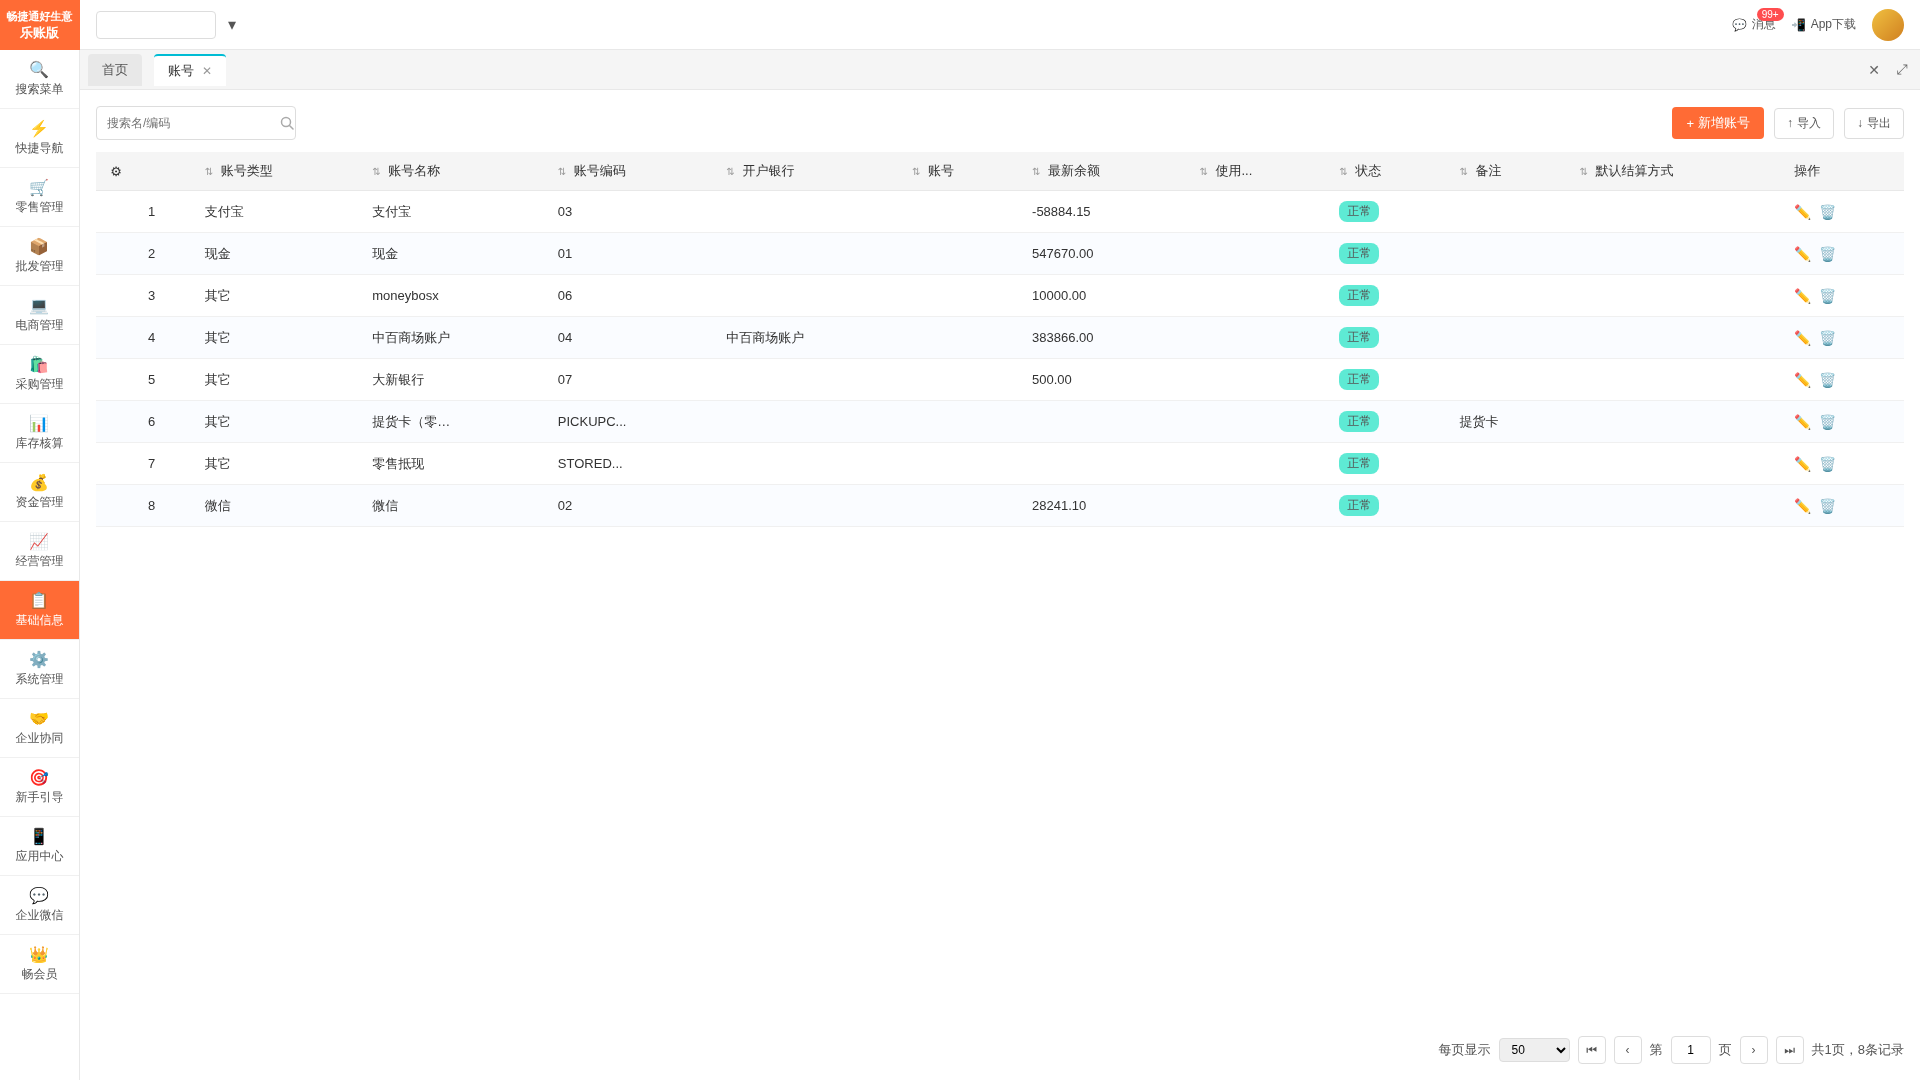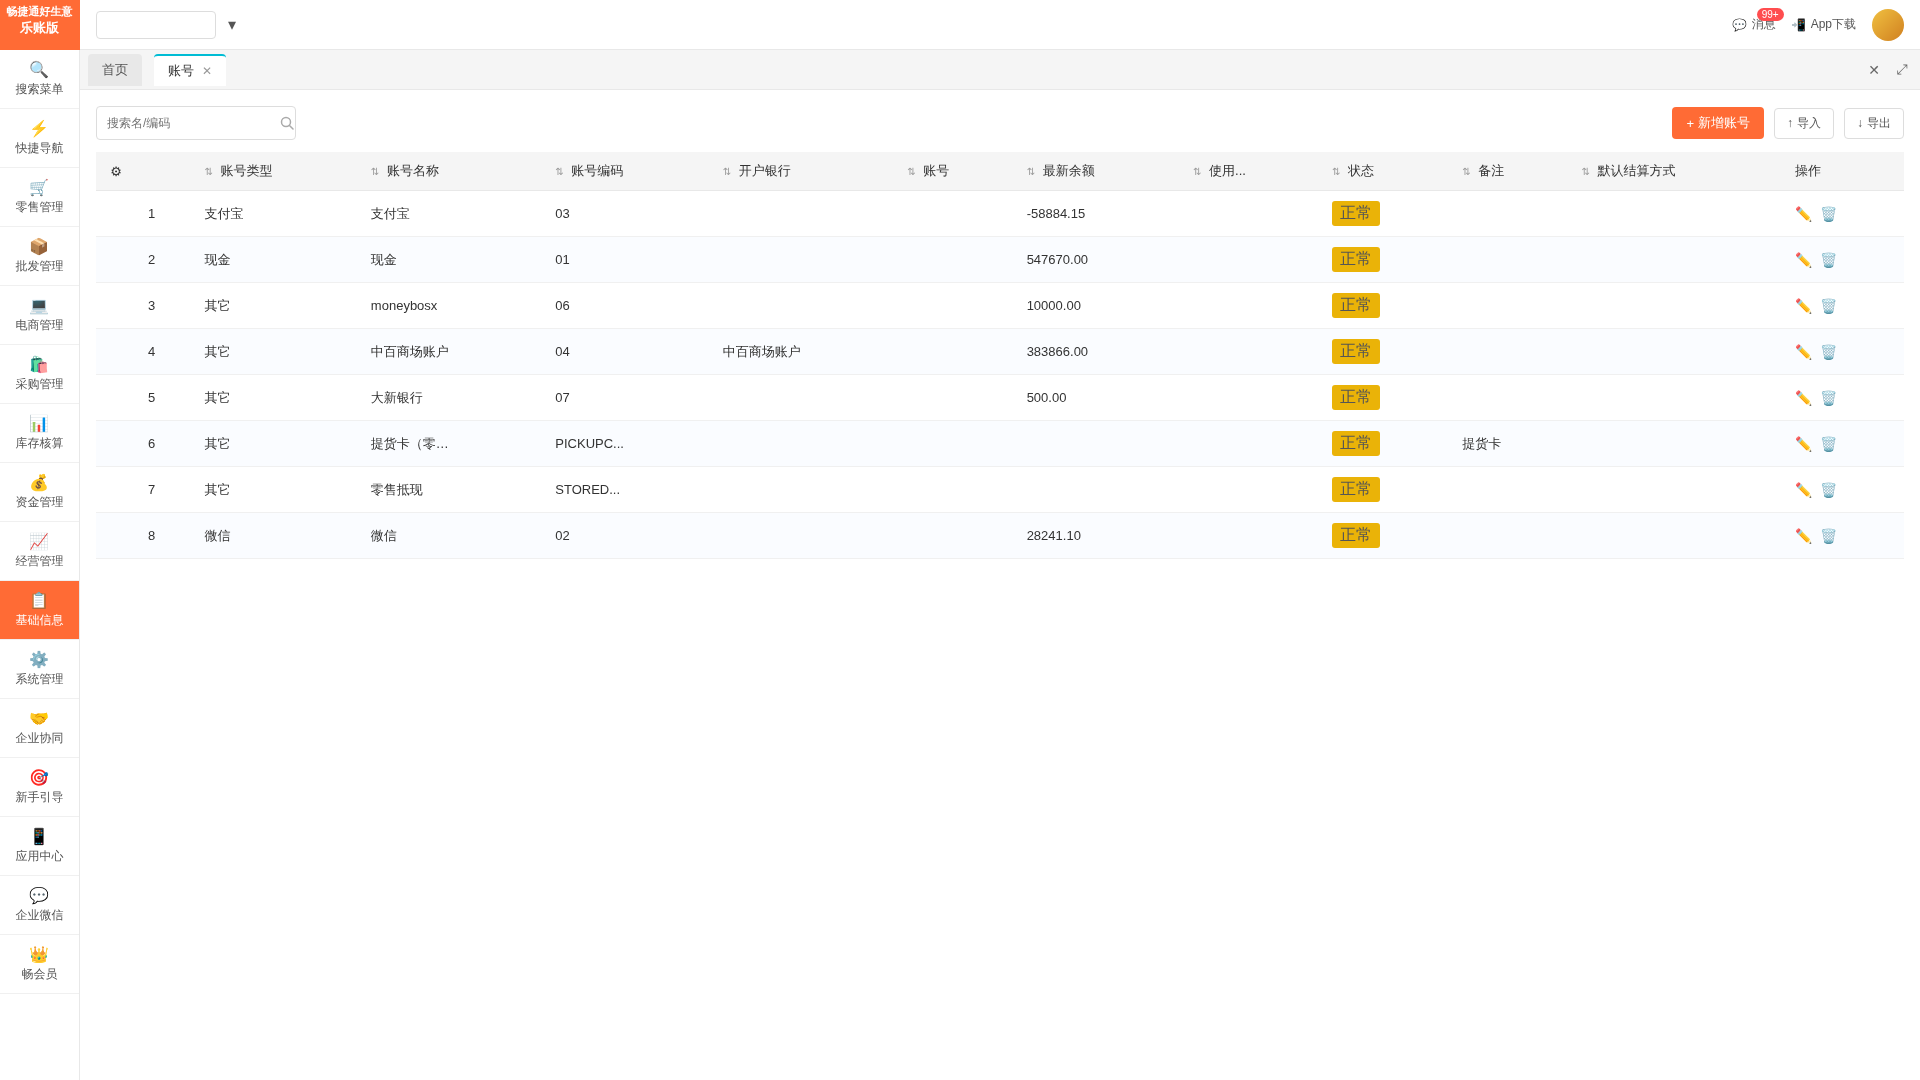--- a/index.html
+++ b/index.html
@@ -13,20 +13,21 @@
       flex-direction: column;
       align-items: center;
       border-right: 1px solid #e8e8e8;
       flex-shrink: 0;
     }
     .sidebar-logo {
       width: 80px;
       height: 50px;
       background: #ff6b35;
       display: flex;
+      align-items: center;
       justify-content: center;
       color: white;
       font-size: 11px;
       font-weight: bold;
       text-align: center;
       padding: 4px;
     }
     .sidebar-nav {
       display: flex;
       flex-direction: column;
@@ -283,23 +284,23 @@
     td {
       padding: 10px 12px;
       border-bottom: 1px solid #f0f0f0;
       color: #333;
       white-space: nowrap;
     }
     .settings-icon-col { width: 40px; text-align: center; }
     .status-badge {
       display: inline-block;
       padding: 2px 8px;
-      border-radius: 3px;
-      font-size: 16px;
-      background: #eab308;
+      border-radius: 8px;
+      font-size: 12px;
+      background: #5eead4;
       color: #555;
     }
     .action-btns {
       display: flex;
       gap: 8px;
     }
     .action-btn {
       background: none;
       border: none;
       cursor: pointer;
@@ -692,14 +693,30 @@
         <div class="action-btns">
           <button class="action-btn" title="编辑">✏️</button>
           <button class="action-btn" title="删除">🗑️</button>
         </div>
       </td>
     </tr>
           </tbody>
       </table>
     </div>
 
+    <div class="pagination">
+      <span>每页显示</span>
+      <select class="page-size-select">
+        <option>50</option>
+        <option>20</option>
+        <option>100</option>
+      </select>
+      <button class="page-nav-btn">⏮</button>
+      <button class="page-nav-btn">‹</button>
+      <span>第</span>
+      <input class="page-num-input" type="text" value="1" style="">
+      <span>页</span>
+      <button class="page-nav-btn">›</button>
+      <button class="page-nav-btn">⏭</button>
+      <span>共1页，8条记录</span>
+    </div>
   </div>
 </div>
 
 </body></html>

